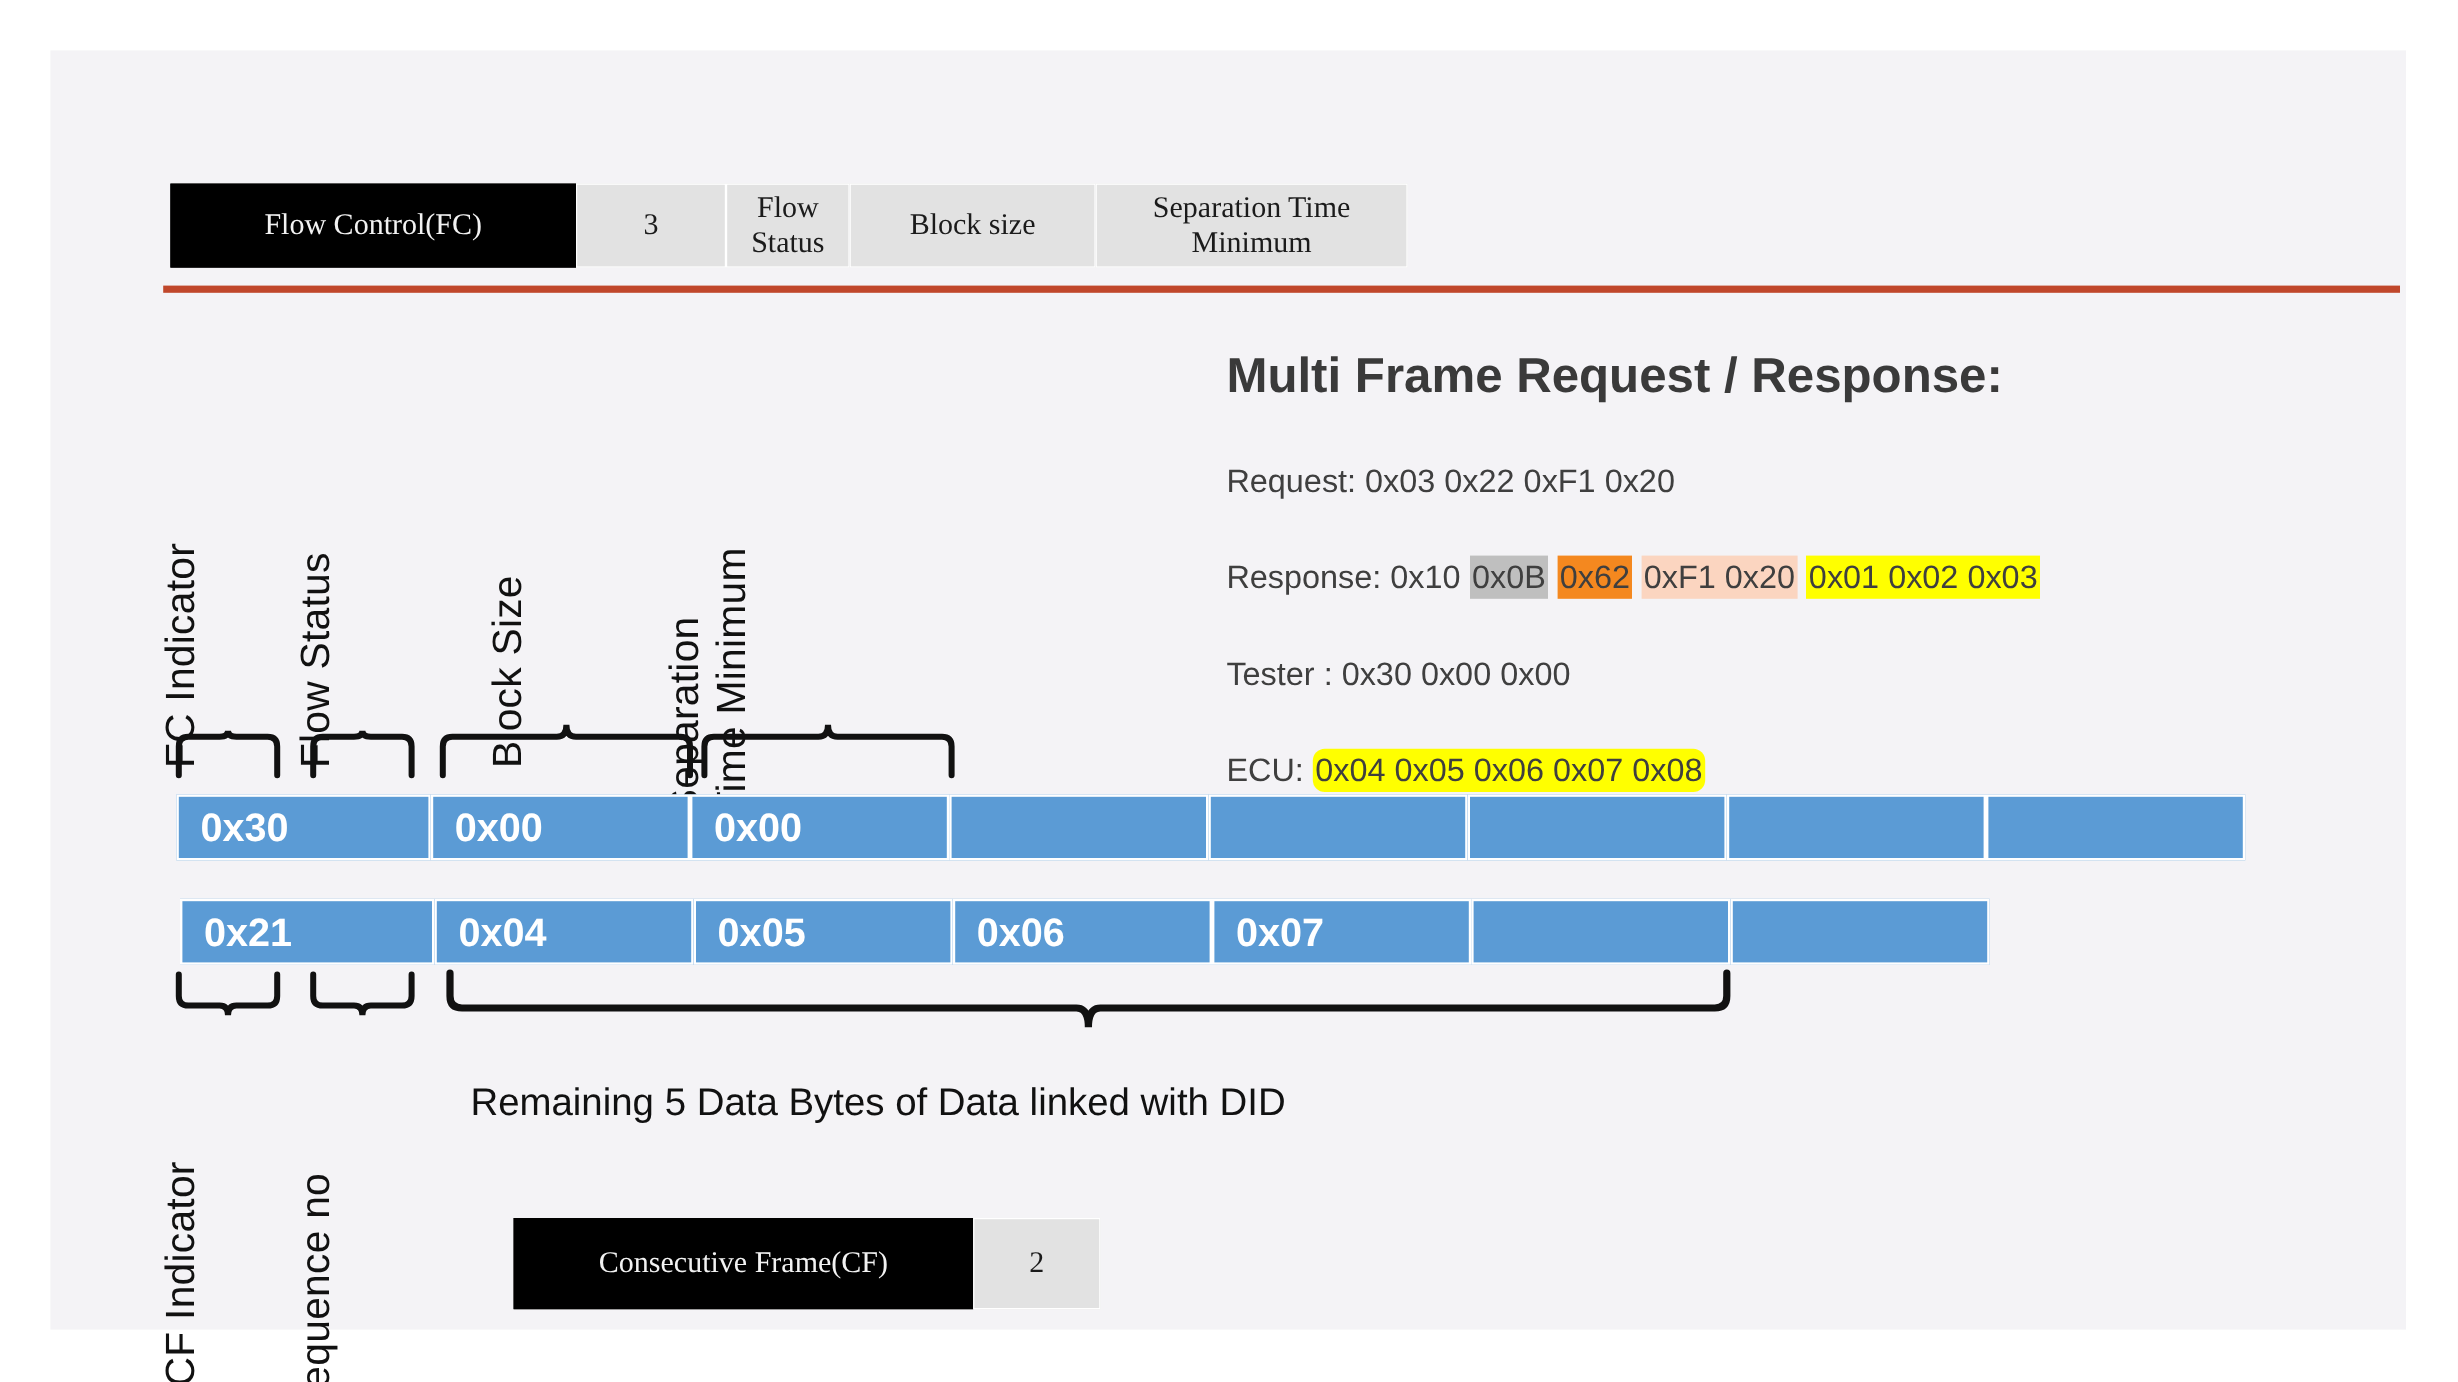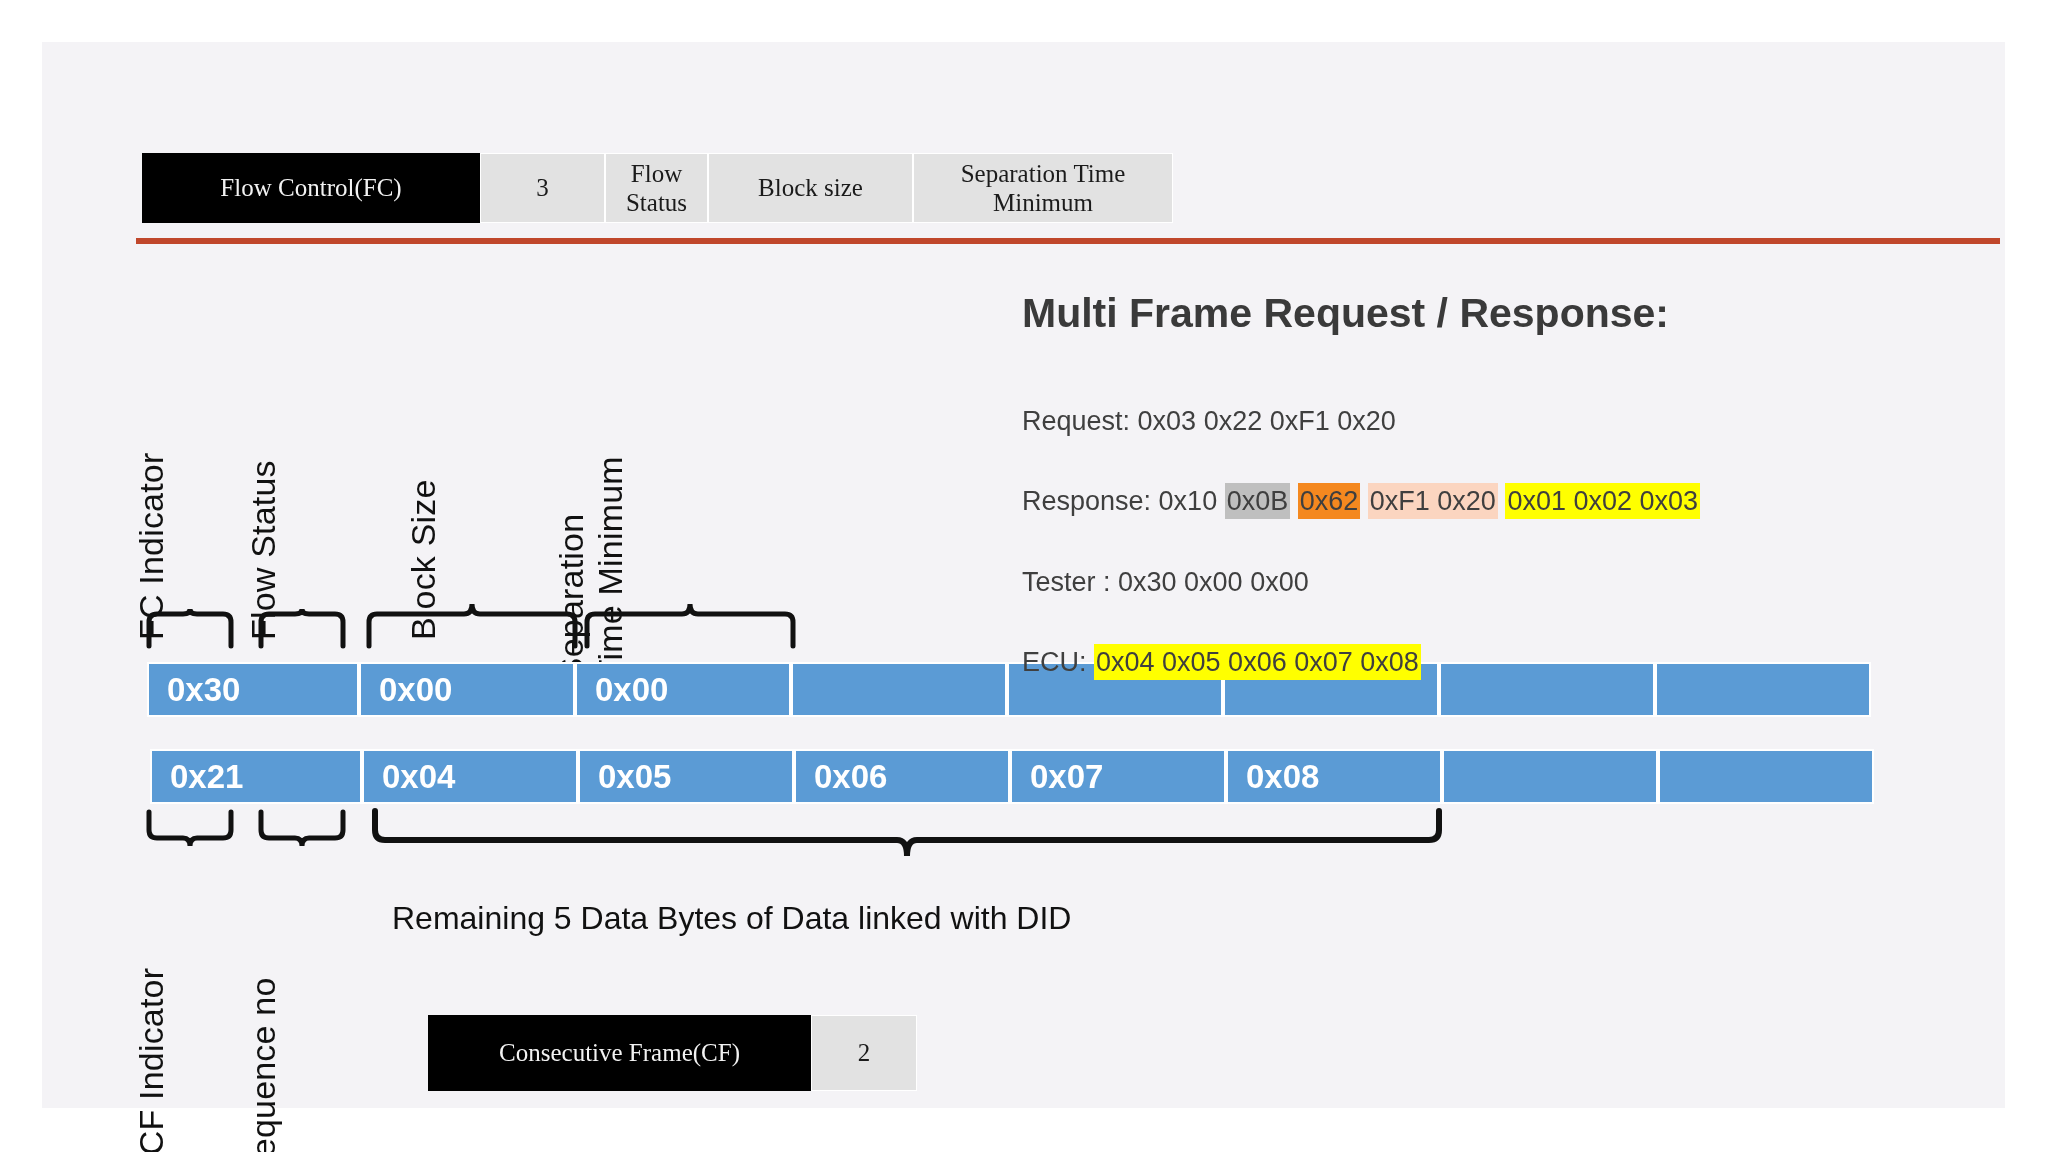--- a/index.html
+++ b/index.html
@@ -120,21 +120,21 @@
     color: #111111;
     white-space: nowrap;
   }
 
   
   #rhs { position: absolute; left: 980px; top: 248px; width: 900px; }
   #rhs .title {
     font-size: 41px;
     font-weight: bold;
     color: #3a3a3a;
-    margin: 0 0 66px 0;
+    margin: 0 0 46px 0;
     white-space: nowrap;
   }
   #rhs .line {
     font-size: 27px;
     color: #3f3f3f;
     margin: 0 0 44px 0;
     white-space: nowrap;
     line-height: 1.35;
   }
   #rhs .line:last-child { margin-bottom: 0; }
@@ -194,21 +194,20 @@
     <div class="byte-cell" style="width:216px;"></div>
     <div class="byte-cell" style="width:216px;"></div>
   </div>
 
   <div class="byte-row" id="row-cf">
     <div class="byte-cell" style="width:212px;">0x21</div>
     <div class="byte-cell" style="width:216px;">0x04</div>
     <div class="byte-cell" style="width:216px;">0x05</div>
     <div class="byte-cell" style="width:216px;">0x06</div>
     <div class="byte-cell" style="width:216px;">0x07</div>
-    <div class="byte-cell" style="width:216px;">0x08</div>
     <div class="byte-cell" style="width:216px;"></div>
     <div class="byte-cell" style="width:216px;"></div>
   </div>
 
   <div class="brace" style="left:105px; top:768px;">
     <svg width="86" height="40" viewBox="0 0 86 40">
       <path d="M2 2 V20 Q2 28 10 28 H36 Q43 28 43 36 Q43 28 50 28 H76 Q84 28 84 20 V2" fill="none" stroke="#111111" stroke-width="5" stroke-linecap="round"></path>
     </svg>
   </div>
   <div class="brace" style="left:217px; top:768px;">
@@ -237,17 +236,17 @@
     <div class="line">
       <span>Request: </span><span class="seg-host"><span>0x03 0x22 0xF1 0x20</span></span>
     </div>
     <div class="line">
       <span>Response: </span><span class="seg-host"><span>0x10 </span><span class="hl" style="background: rgb(191, 191, 191);">0x0B</span><span> </span><span class="hl" style="background: rgb(244, 136, 31);">0x62</span><span> </span><span class="hl" style="background: rgb(251, 213, 192);">0xF1 0x20</span><span> </span><span class="hl" style="background: rgb(255, 255, 0);">0x01 0x02 0x03</span></span>
     </div>
     <div class="line">
       <span>Tester : </span><span class="seg-host"><span>0x30 0x00 0x00</span></span>
     </div>
     <div class="line">
-      <span>ECU: </span><span class="seg-host"><span class="hl" style="background: rgb(255, 255, 0);">0x04 0x05 0x06 0x07 0x08</span></span>
+      <span>ECU: </span><span class="seg-host"><span class="hl" style="background: rgb(255, 255, 0); border-radius: 10px;">0x04 0x05 0x06 0x07 0x08</span></span>
     </div>
   </div>
 
 </div>
 
 </body></html>

